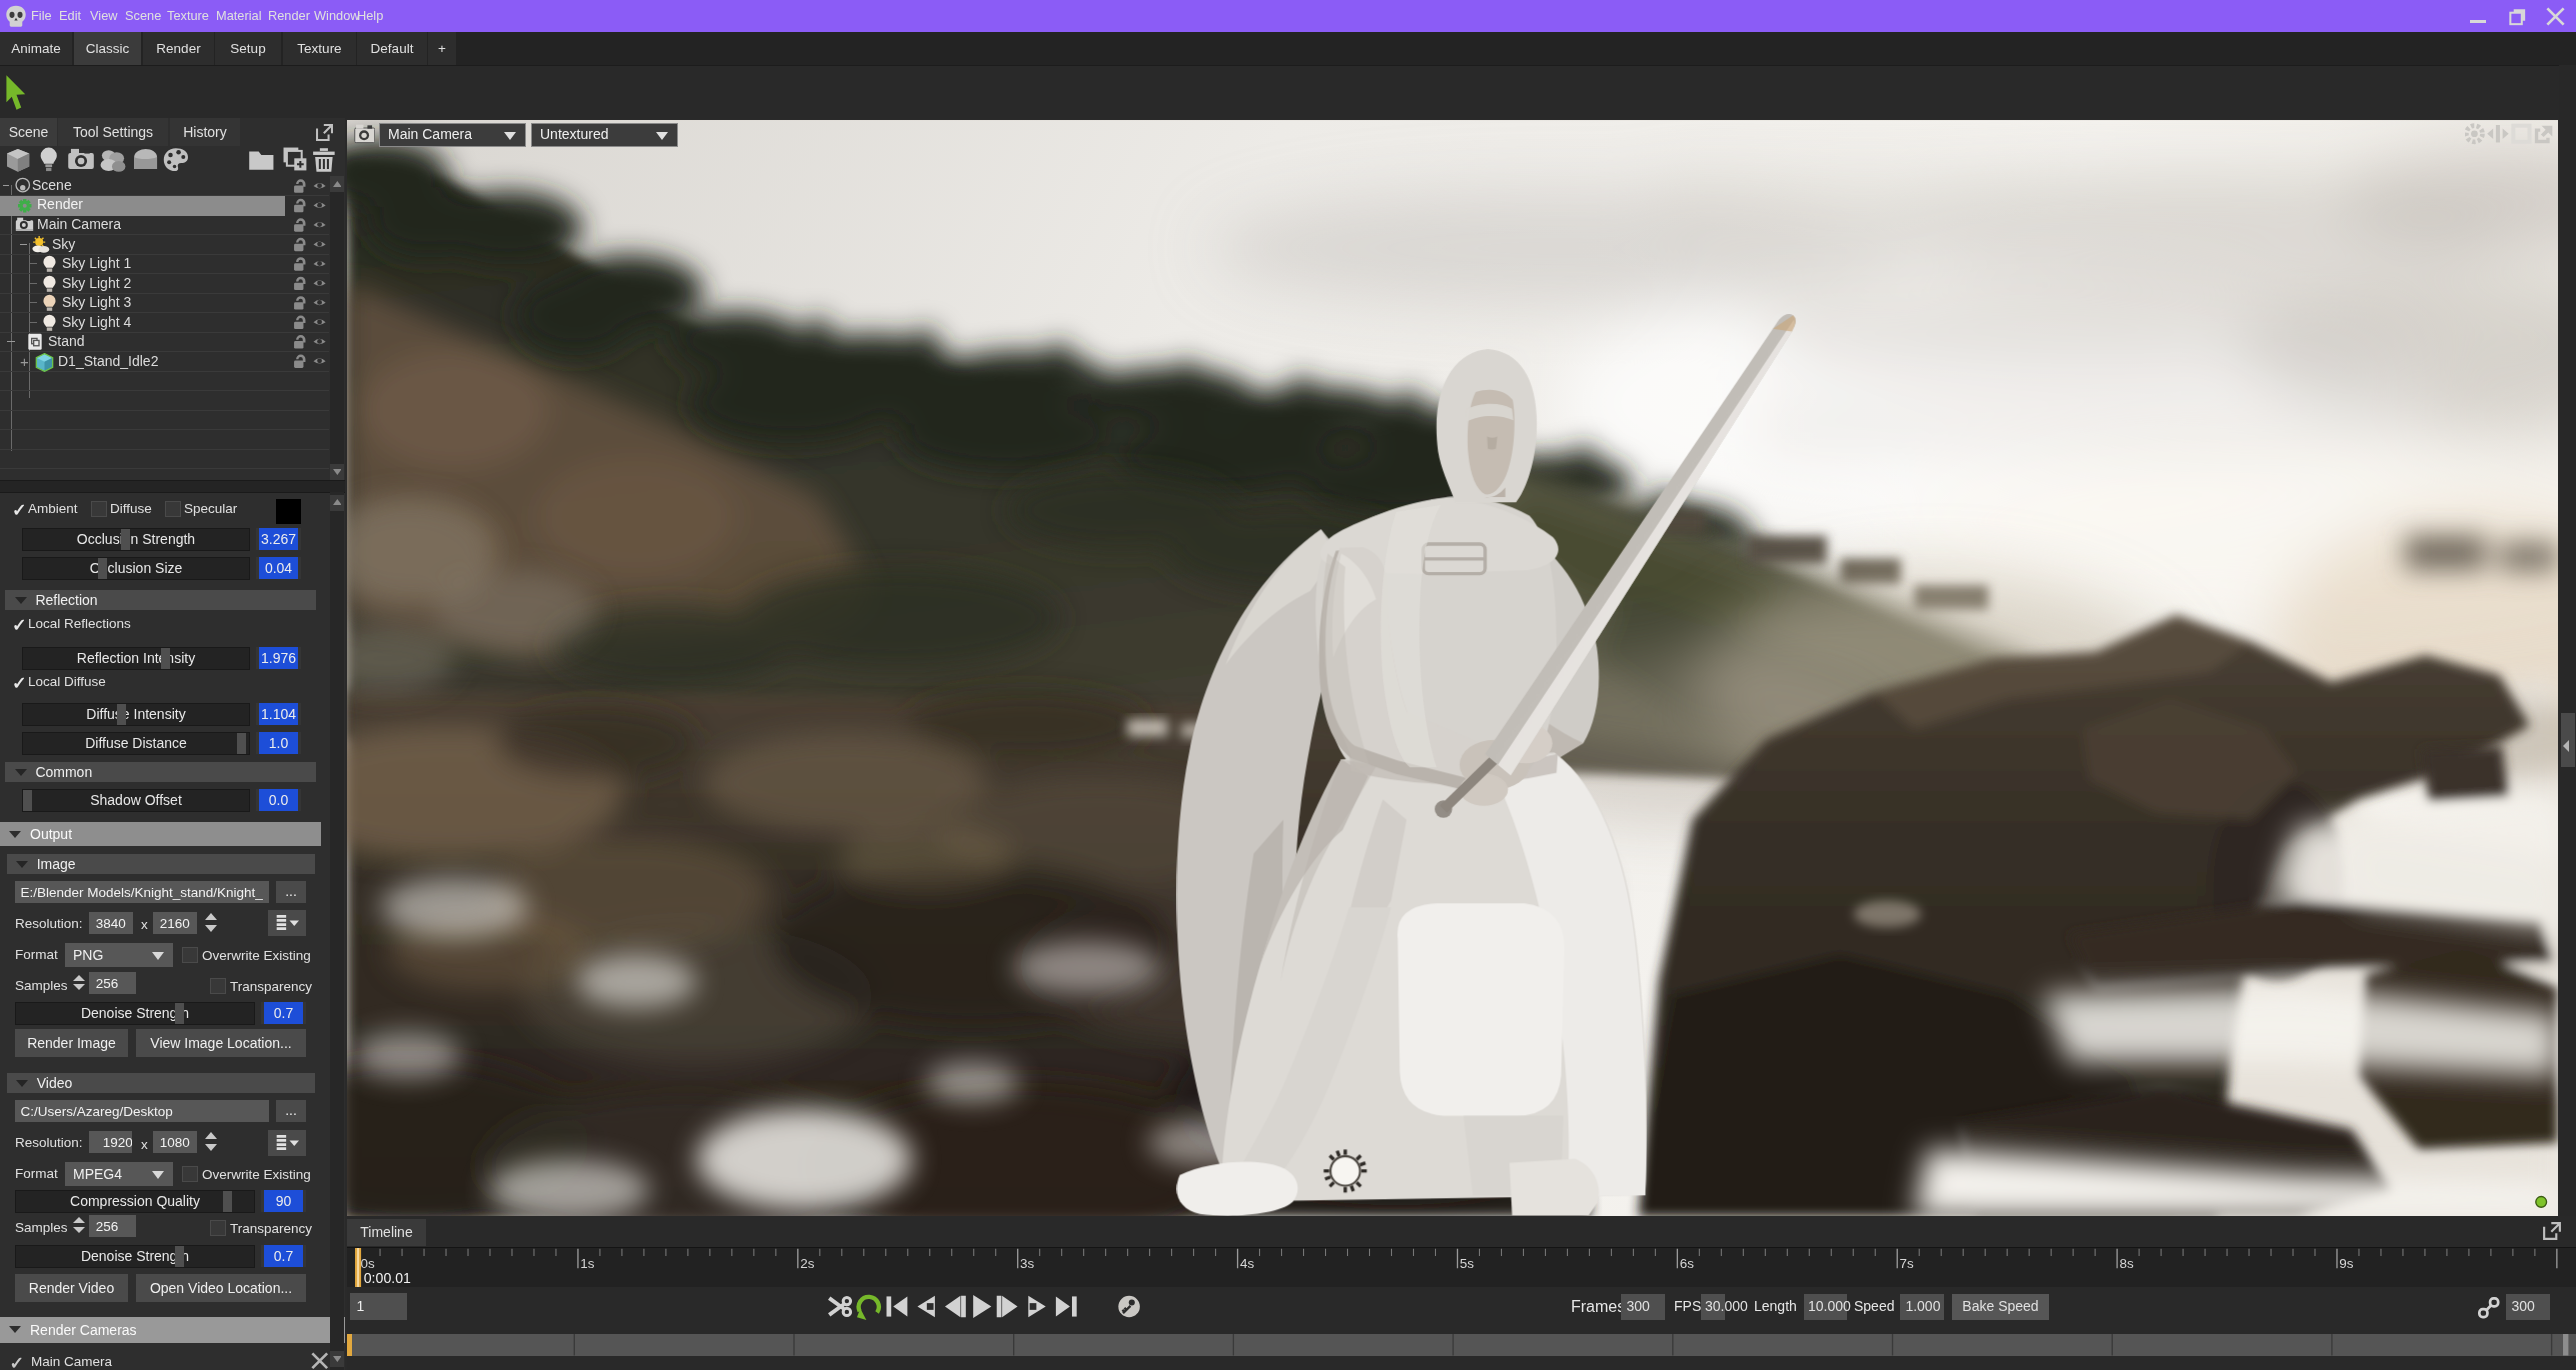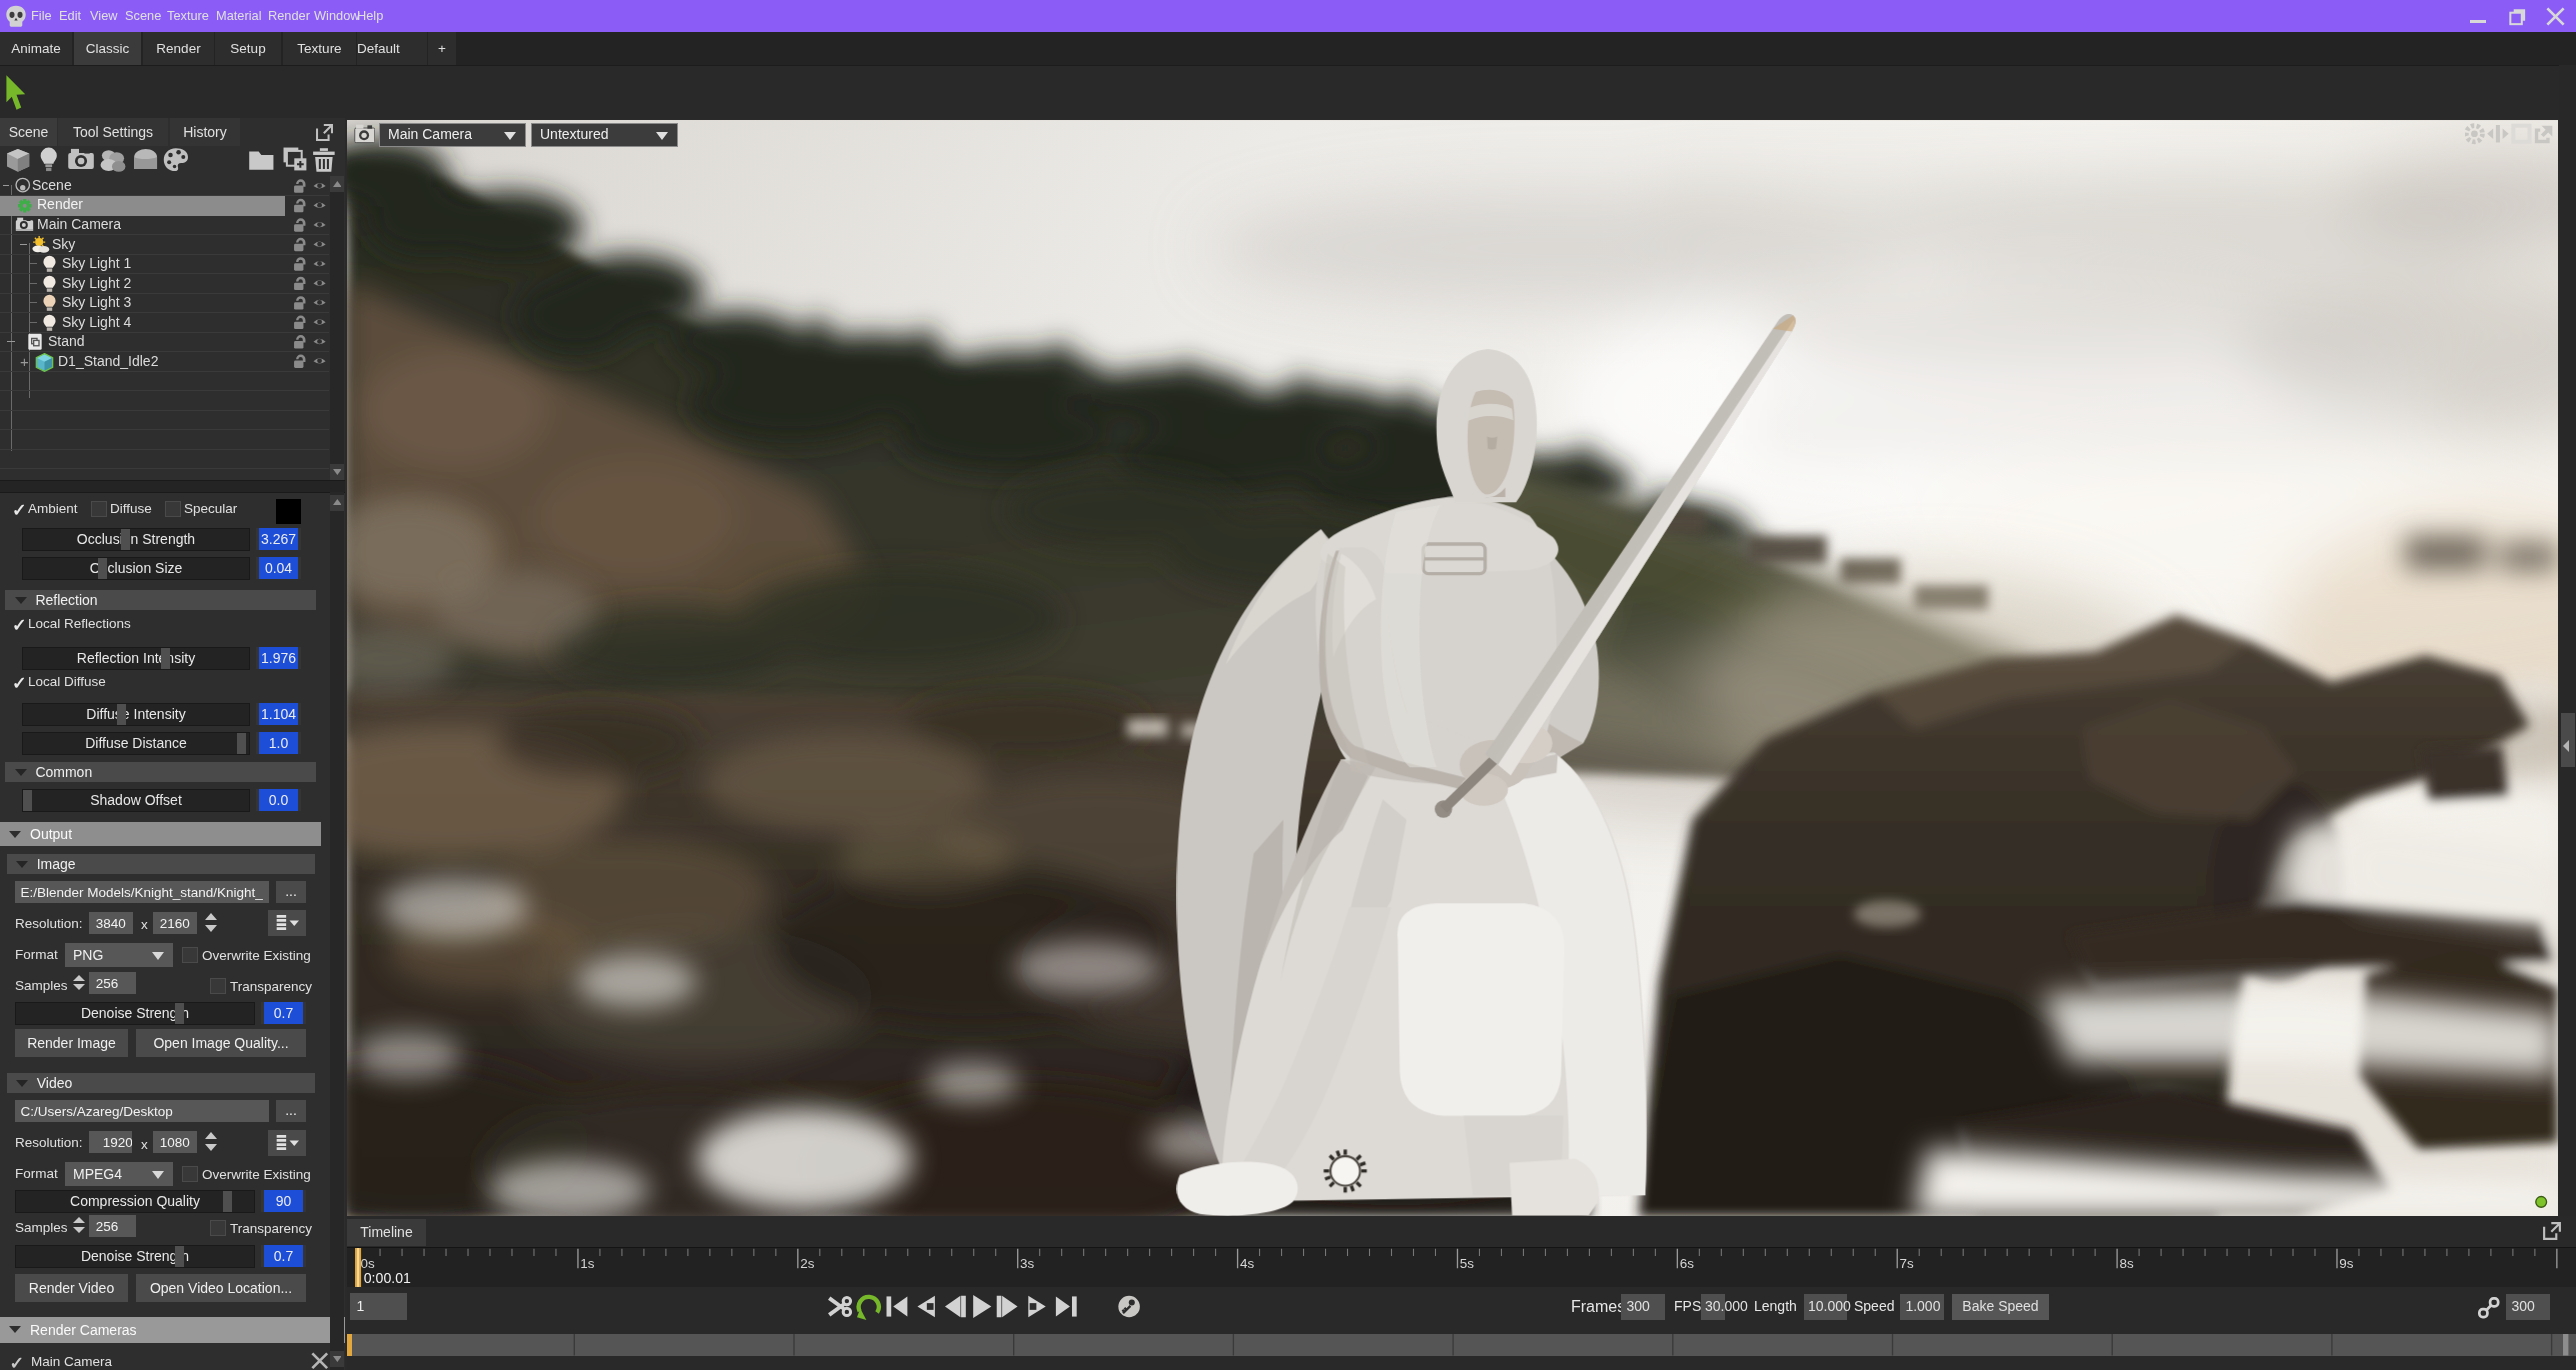--- a/index.html
+++ b/index.html
@@ -36,21 +36,21 @@
     <path d="M2 2 L26 26 M26 2 L2 26" stroke="#d8d8d8" stroke-width="4"></path>
   </svg>
 </div>
 
 <div class="abs" id="tabbar" style="left:0;top:32px;width:2576px;height:33px;background:#232323;">
   <div class="abs" style="left:0;top:0;width:72px;height:33px;background:#2d2d2d;text-align:center;line-height:33px;font-size:13.5px;">Animate</div>
   <div class="abs" style="left:74px;top:0;width:67px;height:33px;background:#3b3b3b;text-align:center;line-height:33px;font-size:13.5px;">Classic</div>
   <div class="abs" style="left:143px;top:0;width:71px;height:33px;background:#2d2d2d;text-align:center;line-height:33px;font-size:13.5px;">Render</div>
   <div class="abs" style="left:215px;top:0;width:66px;height:33px;background:#2d2d2d;text-align:center;line-height:33px;font-size:13.5px;">Setup</div>
   <div class="abs" style="left:283px;top:0;width:73px;height:33px;background:#2d2d2d;text-align:center;line-height:33px;font-size:13.5px;">Texture</div>
-  <div class="abs" style="left:357px;top:0;width:70px;height:33px;background:#2d2d2d;text-align:left;line-height:33px;font-size:13.5px;">Default</div>
+  <div class="abs" style="left:357px;top:0;width:70px;height:33px;background:#2d2d2d;text-align:center;line-height:33px;font-size:13.5px;">Default</div>
   <div class="abs" style="left:428px;top:0;width:28px;height:33px;background:#2d2d2d;text-align:center;line-height:33px;font-size:13.5px;">+</div>
 </div>
 
 <div class="abs" style="left:0;top:65px;width:2576px;height:53px;background:#292929;border-top:1.3px solid #1c1c1c;">
   <svg class="abs" style="left:5.4px;top:8px;" width="23" height="39" viewBox="0 0 34 58">
     <path d="M2 2 L30 30 L17 31 L24 50 L17 53 L10 34 L2 42 Z" fill="#76b82a"></path>
   </svg>
 </div>
 
 <div class="abs" id="leftpanel" style="left:0;top:118px;width:345px;height:1252px;background:#2e2e2e;">
@@ -363,21 +363,21 @@
     <div class="spin" style="left:73px;top:483px;border-left-width:6px;border-right-width:6px;border-bottom:6.7px solid #c9c9c9;"></div>
     <div class="spin" style="left:73px;top:492px;border-left-width:6px;border-right-width:6px;border-top:6.7px solid #c9c9c9;"></div>
     <div class="inp" style="left:89px;top:480px;width:47px;"><span style="margin-left:6.7px;">256</span></div>
     <div class="ck" style="left:210px;top:486px;"></div>
     <div class="lbl" style="left:230px;top:487px;">Transparency</div>
 
     <div class="sl" style="left:15px;top:510px;width:238px;">Denoise Strength<div class="hnd" style="left:159px;"></div></div>
     <div class="vb" style="left:261px;top:510px;">0.7</div>
 
     <div class="pbtn" style="left:15px;top:537px;width:113px;height:28px;line-height:28px;">Render Image</div>
-    <div class="pbtn" style="left:136px;top:537px;width:170px;height:28px;line-height:28px;">Open Image Quality...</div>
+    <div class="pbtn" style="left:136px;top:537px;width:170px;height:28px;line-height:28px;">View Image Location...</div>
 
     <div class="shdr" style="top:581px;left:6.7px;width:308px;"><div class="tri"></div><span style="margin-left:30px;">Video</span></div>
 
     <div class="inp" style="left:15px;top:608px;width:254px;"><span style="margin-left:5.4px;">C:/Users/Azareg/Desktop</span></div>
     <div class="pbtn" style="left:276px;top:608px;width:30px;height:22px;line-height:20px;">...</div>
 
     <div class="lbl" style="left:15px;top:643px;">Resolution:</div>
     <div class="inp" style="left:89px;top:639px;width:36px;padding-left:7px;"><span style="margin-left:6.7px;">1920</span></div>
     <div class="lbl" style="left:141px;top:645px;">x</div>
     <div class="inp" style="left:153px;top:639px;width:44px;"><span style="margin-left:6.7px;">1080</span></div>

